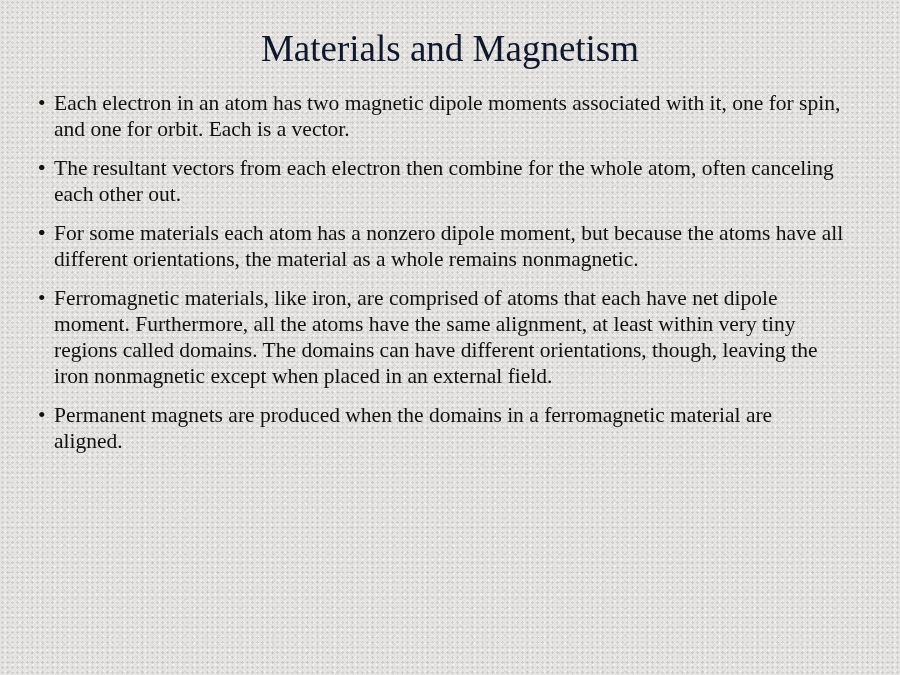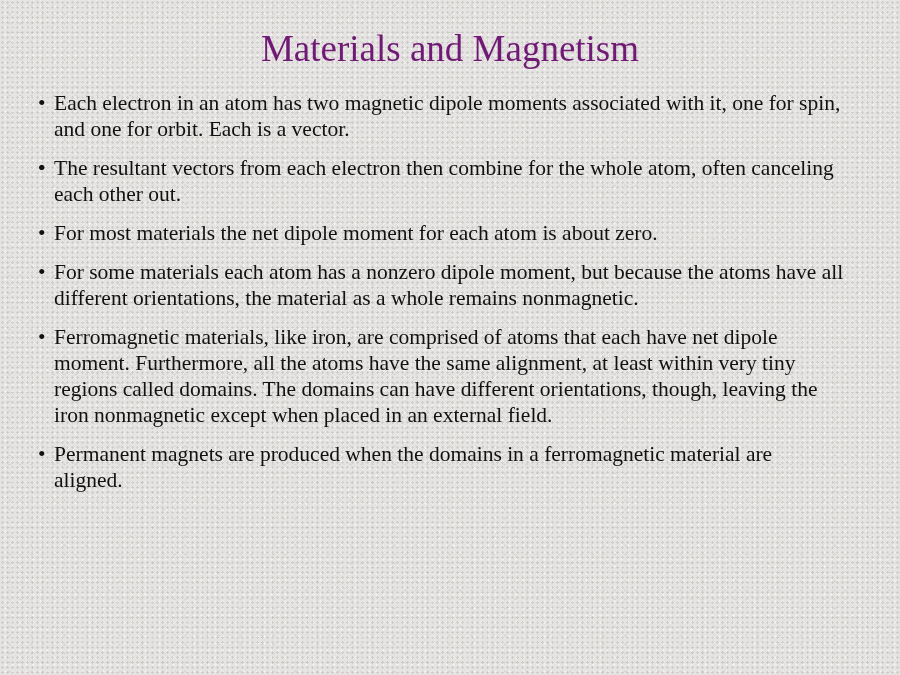--- a/index.html
+++ b/index.html
@@ -11,21 +11,21 @@
       radial-gradient(rgba(255,255,255,0.45) 1px, transparent 1.3px),
       radial-gradient(rgba(160,150,150,0.18) 1px, transparent 1.5px);
     background-size: 5px 5px, 7px 7px, 11px 9px;
     background-position: 0 0, 2px 3px, 4px 1px;
     font-family: "Liberation Serif", "DejaVu Serif", serif;
     color:#111;
     position:relative;
   }
   .title {
     position:absolute; left:0; top:26px; width:900px;
-    text-align:center; font-size:37px; line-height:46px; color:#701a75;
+    text-align:center; font-size:37px; line-height:46px; color:#0f172a;
   }
   .bullets { position:absolute; left:38px; top:90px; width:830px; margin:0; padding:0; list-style:none; }
   .bullet {
     position:relative; padding-left:16px;
     font-size:21.5px; line-height:26px; margin-bottom:13px;
   }
   .bullet .dot { position:absolute; left:0; top:0; }
 </style>
 </head>
 <body>
@@ -39,21 +39,20 @@
   </li>
   <li class="bullet">
     <span class="dot">•</span>
   </li>
   <li class="bullet" style="width:790px">
     <span class="dot">•</span>
     <span>The resultant vectors from each electron then combine for the whole atom, often canceling each other out.</span>
   </li>
   <li class="bullet">
     <span class="dot">•</span>
-    <span>For most materials the net dipole moment for each atom is about zero.</span>
   </li>
   <li class="bullet" style="width:795px">
     <span class="dot">•</span>
     <span>For some materials each atom has a nonzero dipole moment, but because the atoms have all different orientations, the material as a whole remains nonmagnetic.</span>
   </li>
   <li class="bullet" style="width:795px">
     <span class="dot">•</span>
     <span>Ferromagnetic materials, like iron, are comprised of atoms that each have net dipole moment. Furthermore, all the atoms have the same alignment, at least within very tiny regions called domains. The domains can have different orientations, though, leaving the iron nonmagnetic except when placed in an external field.</span>
   </li>
   <li class="bullet" style="width:740px">

